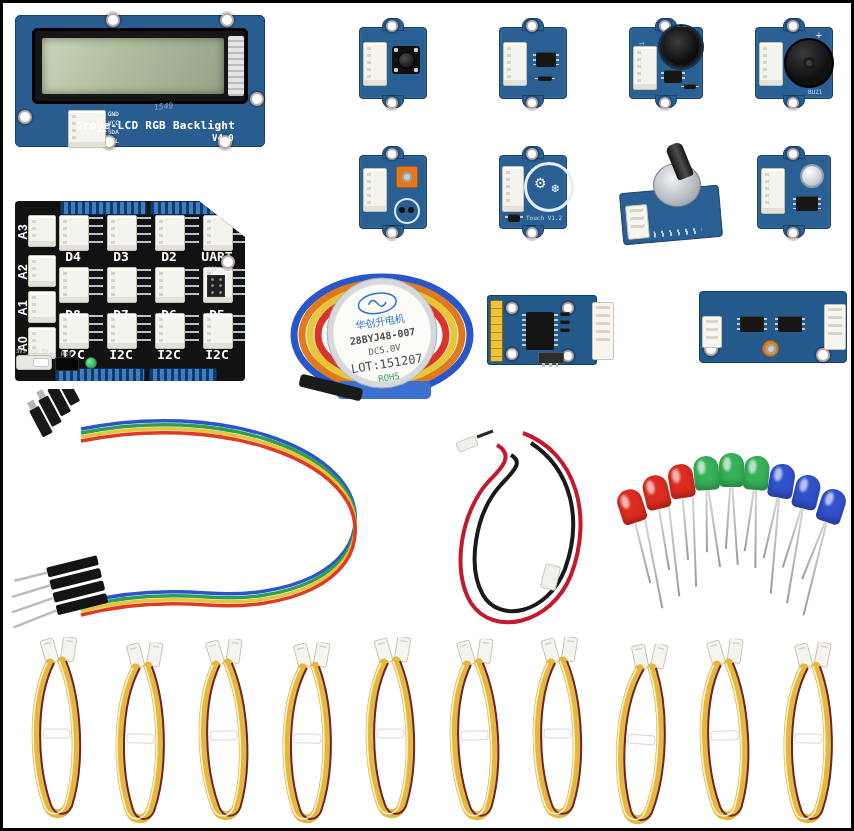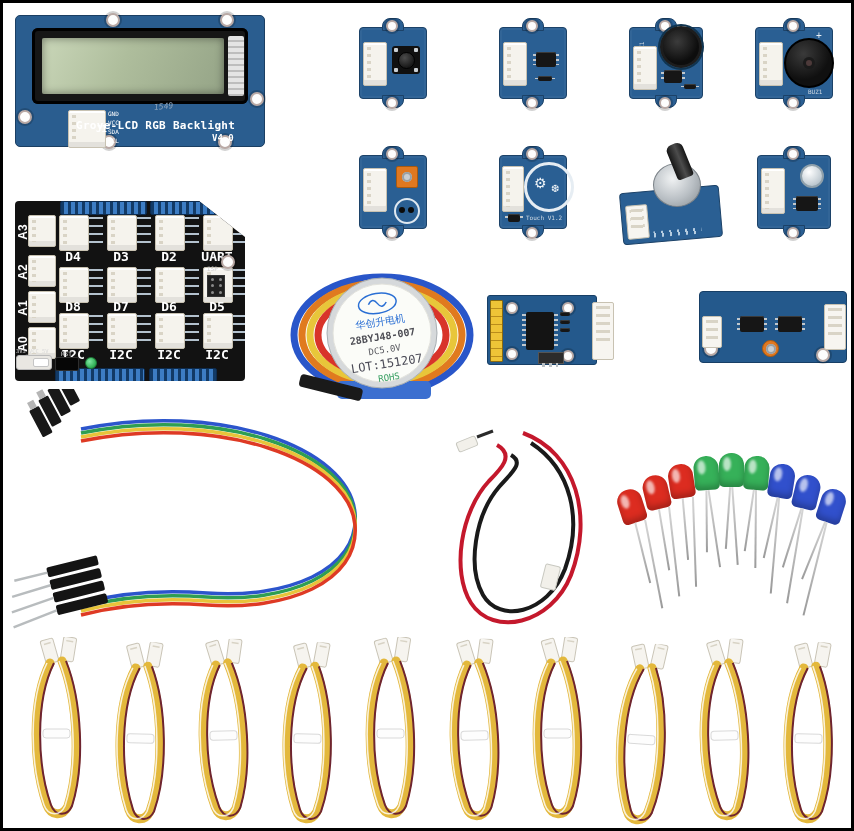--- a/index.html
+++ b/index.html
@@ -191,21 +191,21 @@
     <div class="silkline" style="left:122px;top:114px;height:30px"></div>
     <div class="silkline" style="left:170px;top:114px;height:30px"></div>
     <div class="silkline" style="left:218px;top:114px;height:30px"></div>
 
     <div class="rowlabels mono" style="top:48px">
       <span>D4</span>
       <span>D3</span>
       <span>D2</span>
       <span>UART</span>
     </div>
-    <div class="rowlabels mono" style="top:98px">
+    <div class="rowlabels mono" style="top:106px">
       <span>D8</span>
       <span>D7</span>
       <span>D6</span>
       <span>D5</span>
     </div>
     <div class="rowlabels mono" style="top:146px">
       <span>I2C</span>
       <span>I2C</span>
       <span>I2C</span>
       <span>I2C</span>

